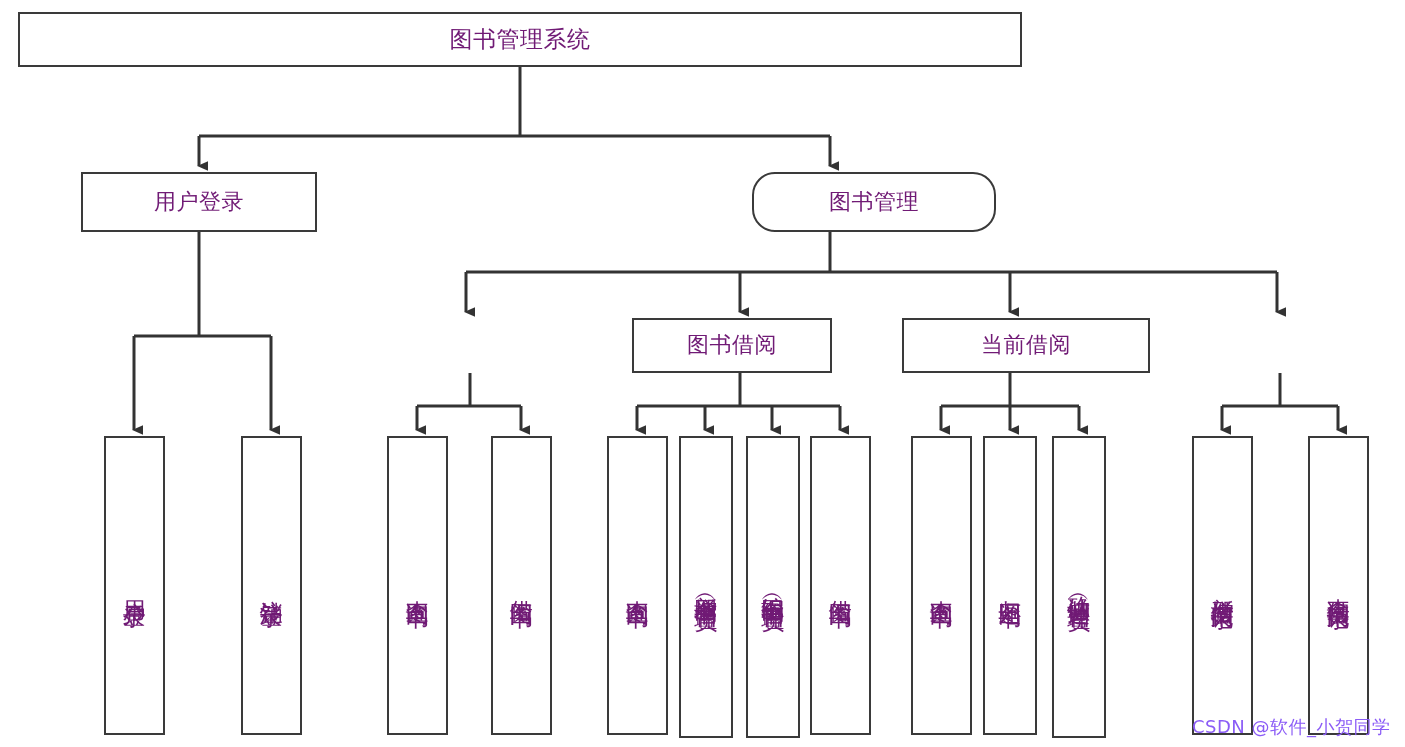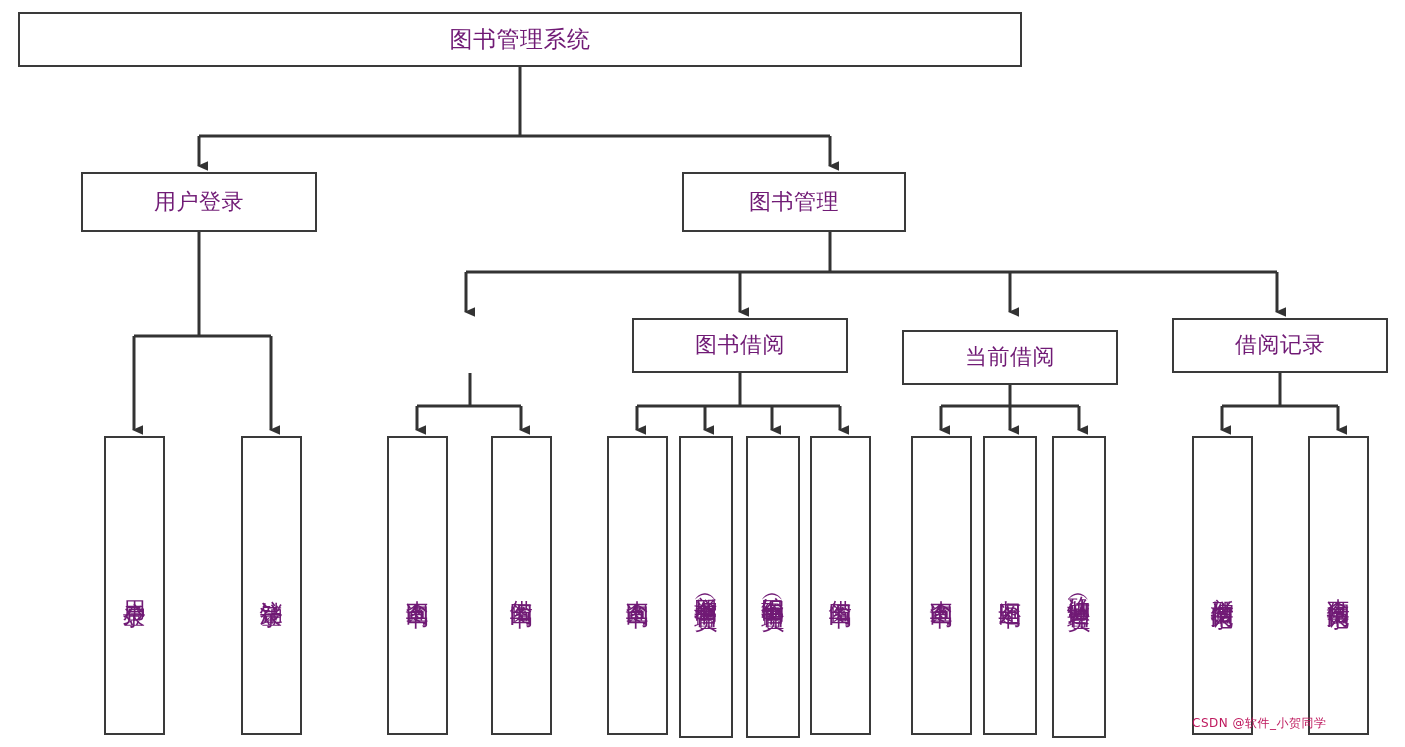--- a/index.html
+++ b/index.html
@@ -52,22 +52,22 @@
     writing-mode: vertical-rl;
     text-orientation: upright;
     font-size: 23px;
     line-height: 1.24;
     letter-spacing: 2px;
     white-space: normal;
     max-height: 100%;
   }
   .watermark {
     position: absolute;
-    font-size: 12px;
-    color: #be185d;
+    font-size: 18px;
+    color: #8b5cf6;
     letter-spacing: 0.5px;
     white-space: nowrap;
     user-select: none;
   }
 </style>
 </head>
 <body>
 
 <div id="canvas">
 
@@ -124,32 +124,29 @@
     </g>
   </svg>
 
   <div class="node root" style="left:18px; top:12px; width:1004px; height:55px;">
     <span class="node-label">图书管理系统</span>
   </div>
 
   <div class="node" style="left:81px; top:172px; width:236px; height:60px;">
     <span class="node-label">用户登录</span>
   </div>
-  <div class="node" style="left:682px; top:172px; width:224px; height:60px;">
+  <div class="node" style="left:752px; top:172px; width:244px; height:60px;border-radius:23px;">
     <span class="node-label">图书管理</span>
   </div>
 
-  <div class="node" style="left:632px; top:318px; width:216px; height:55px;">
+  <div class="node" style="left:632px; top:318px; width:200px; height:55px;">
     <span class="node-label">图书借阅</span>
   </div>
-  <div class="node" style="left:902px; top:330px; width:216px; height:55px;">
+  <div class="node" style="left:902px; top:318px; width:248px; height:55px;">
     <span class="node-label">当前借阅</span>
-  </div>
-  <div class="node" style="left:1172px; top:318px; width:216px; height:55px;">
-    <span class="node-label">借阅记录</span>
   </div>
 
   <div class="node vert" style="left:104px; top:436px; width:61px; height:299px;">
     <span class="node-label">用户登录</span>
   </div>
   <div class="node vert" style="left:241px; top:436px; width:61px; height:299px;">
     <span class="node-label">注销登录</span>
   </div>
 
   <div class="node vert" style="left:387px; top:436px; width:61px; height:299px;">

